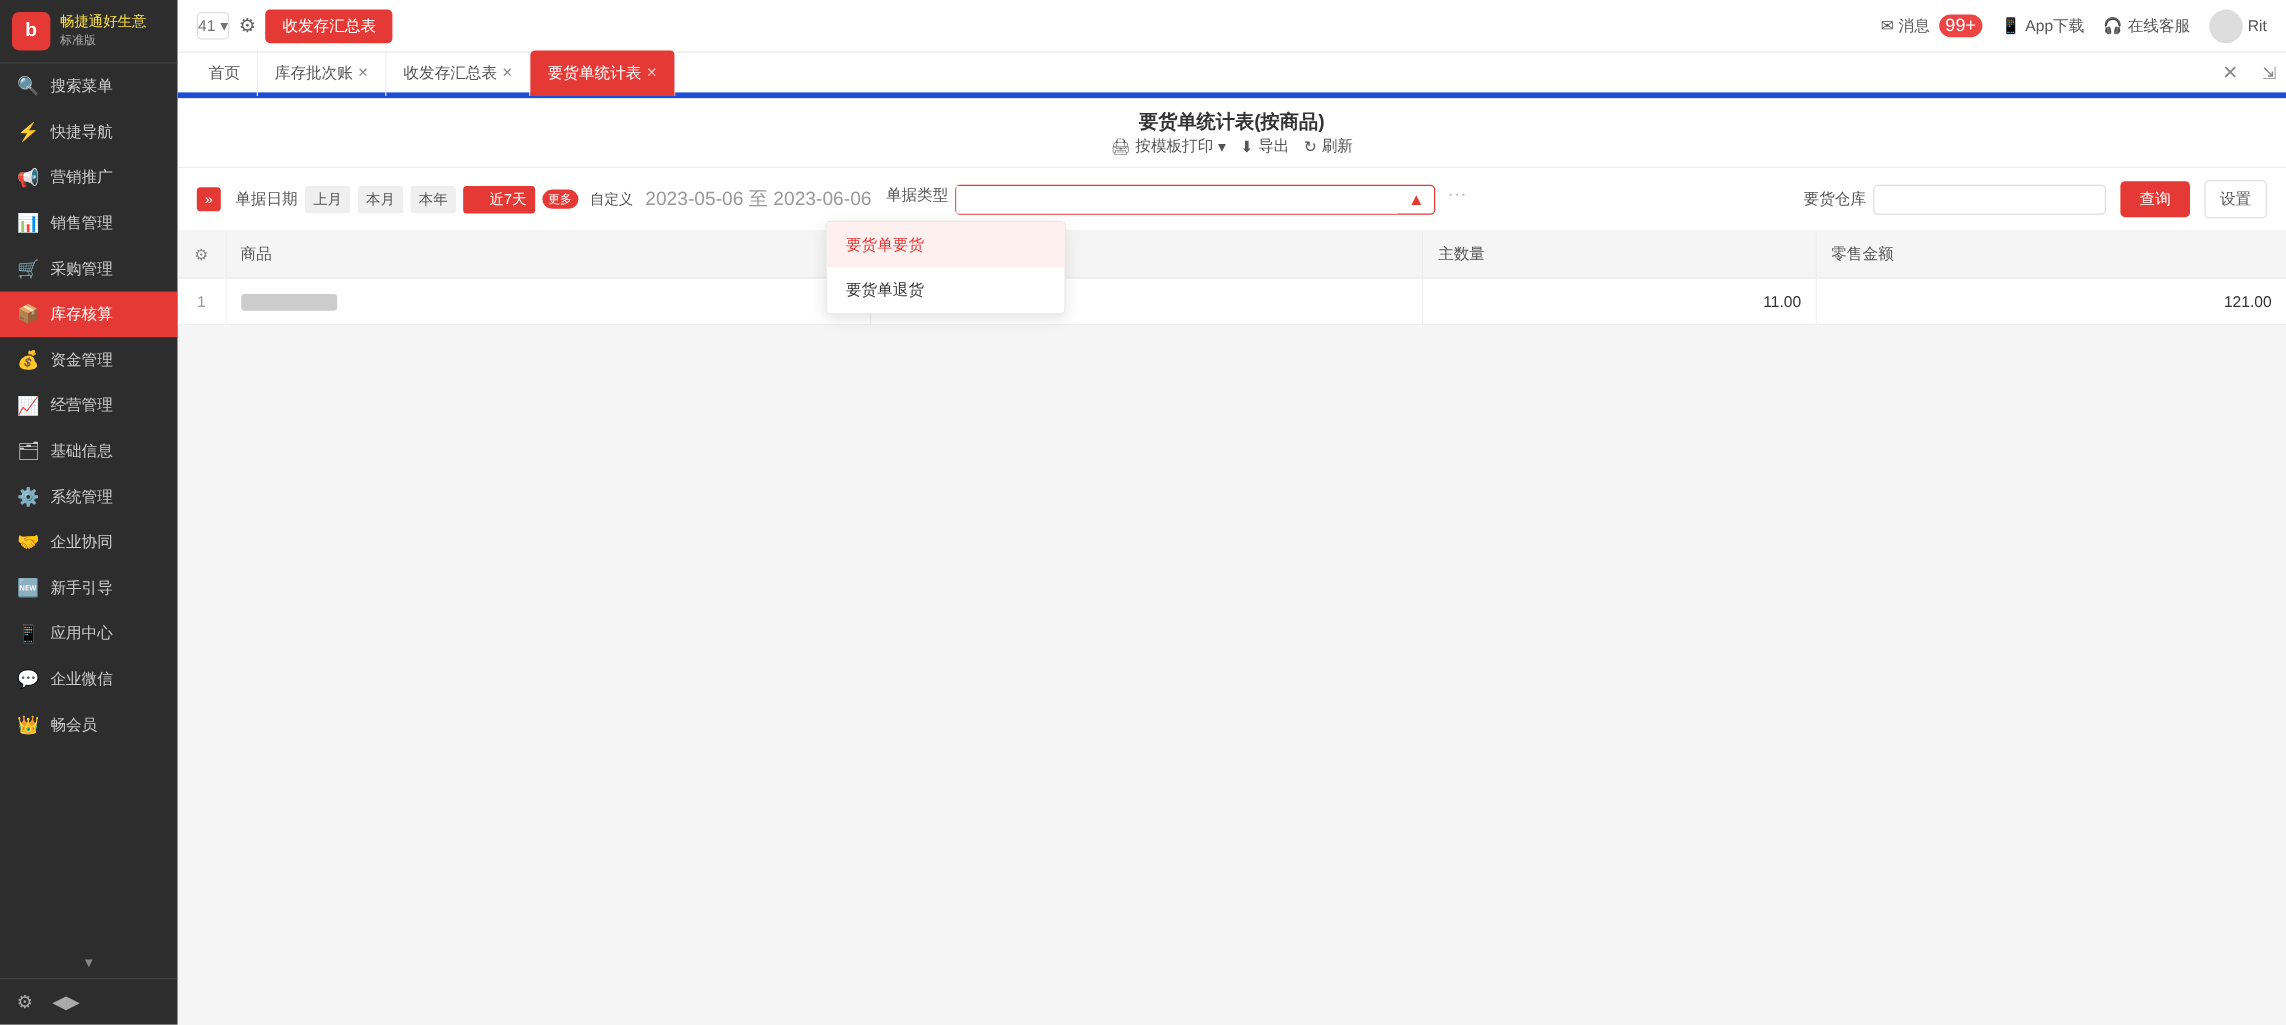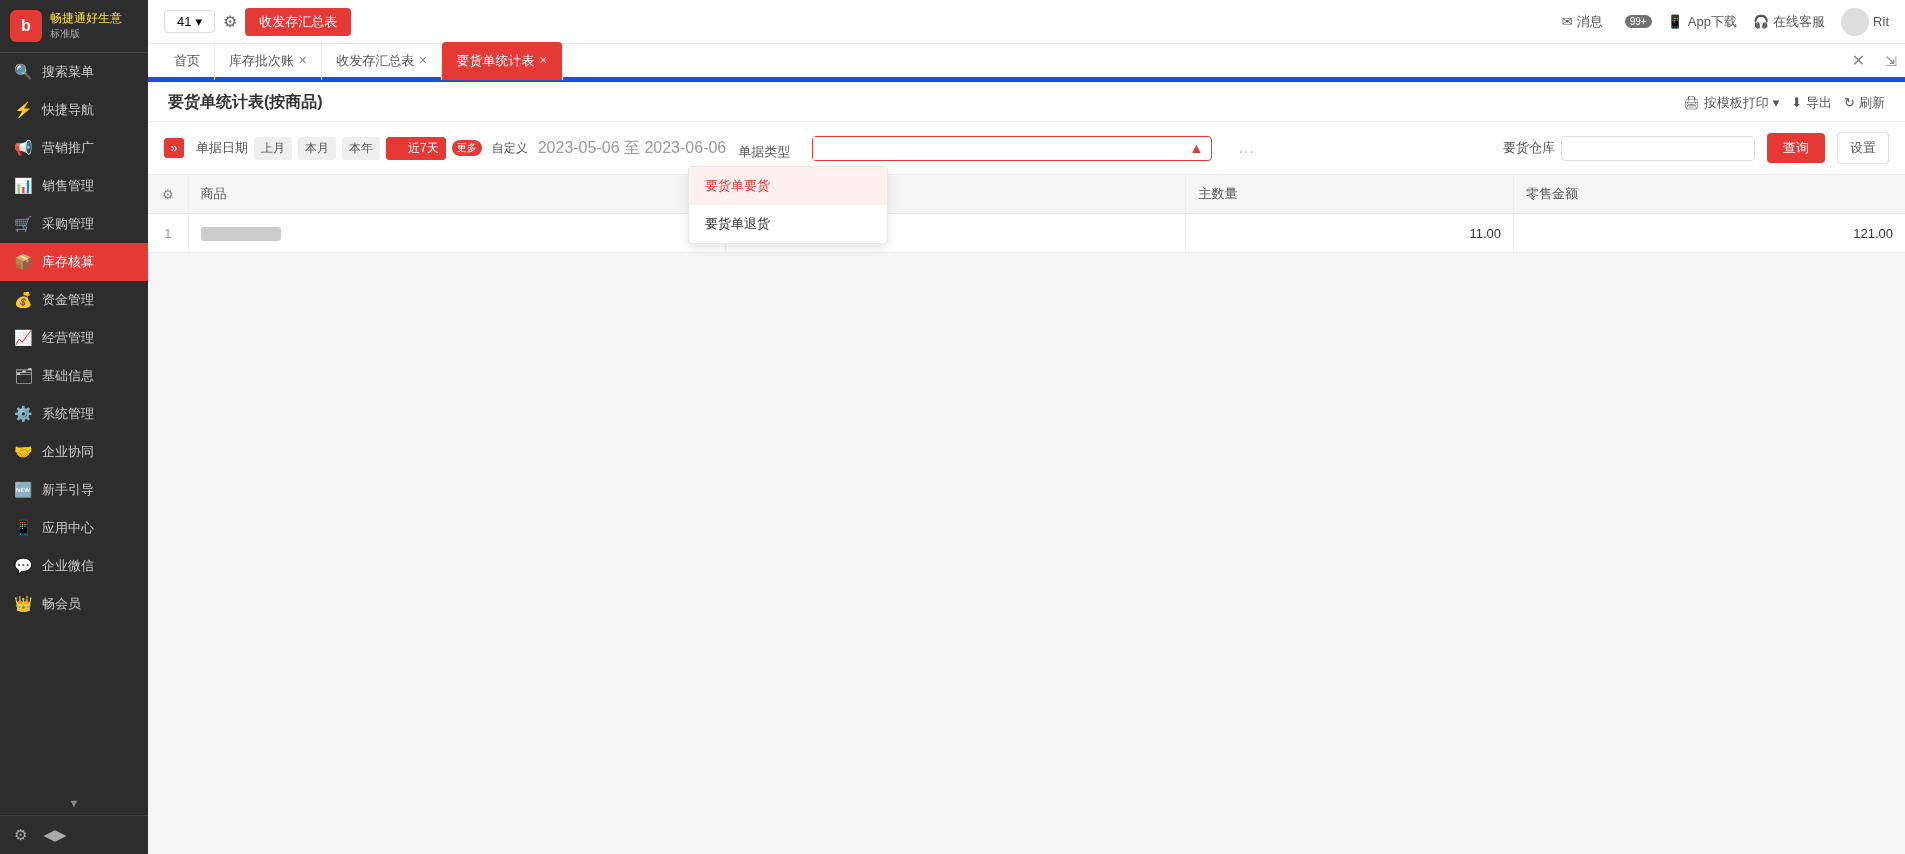--- a/index.html
+++ b/index.html
@@ -82,34 +82,34 @@
       align-items: center;
       padding: 0 16px;
       border-bottom: 1px solid #e8e8e8;
       gap: 12px;
       flex-shrink: 0;
     }
     .topbar-left { display: flex; align-items: center; gap: 8px; flex: 1; }
     .store-selector {
       display: flex; align-items: center; gap: 4px;
       border: 1px solid #ddd; border-radius: 4px;
-      padding: 3px 12px; cursor: pointer; font-size: 13px; color: #000000;
+      padding: 3px 0; cursor: pointer; font-size: 13px; color: #737373;
     }
     .gear-btn { font-size: 16px; color: #666; cursor: pointer; }
     .promo-btn {
       background: #e53935; color: #fff;
       border: none; border-radius: 4px;
       padding: 5px 14px; font-size: 13px; cursor: pointer;
     }
     .topbar-right { display: flex; align-items: center; gap: 16px; }
     .topbar-right-item { display: flex; align-items: center; gap: 4px; font-size: 13px; color: #555; cursor: pointer; }
     .badge-red {
-      background: #737373; color: #fff;
-      border-radius: 10px; font-size: 10px;
-      padding: 1px 5px; margin-left: 18px;
+      background: #ef4444; color: #fff;
+      border-radius: 10px; font-size: 15px;
+      padding: 1px 5px; margin-left: 4px;
     }
     .avatar-box { width: 28px; height: 28px; border-radius: 50%; background: #ddd; overflow: hidden; }
 
     
     .tabs-bar {
       height: 38px;
       background: #fff;
       display: flex;
       align-items: center;
       padding: 0 0 0 12px;
@@ -140,20 +140,21 @@
     }
 
     
     .page-header {
       background: #fff;
       padding: 10px 20px 8px;
       display: flex;
       align-items: center;
       justify-content: space-between;
       border-bottom: 1px solid #eee;
+      flex-direction: column;
     }
     .page-title { font-size: 16px; font-weight: 600; color: #333; }
     .page-actions { display: flex; align-items: center; gap: 12px; }
     .page-actions .btn-link {
       display: flex; align-items: center; gap: 4px;
       font-size: 13px; color: #555; cursor: pointer;
     }
 
     
     .filter-bar {
@@ -182,21 +183,21 @@
     }
     .date-btn-active { background: #e53935 !important; color: #fff !important; border-color: #e53935 !important; padding-left: 21px; }
     .date-badge {
       background: #e53935; color: #fff;
       border-radius: 10px; font-size: 10px;
       padding: 1px 5px; cursor: pointer;
     }
     .date-custom-btn { font-size: 12px; color: #555; cursor: pointer; padding: 2px 4px; }
     .date-range-text { font-size: 16px; color: #999; }
 
-    .filter-select-group { display: flex; align-items: flex-end; gap: 22px; flex: 1; }
+    .filter-select-group { display: flex; align-items: flex-start; gap: 6px; flex: 1; }
     .filter-select-wrap {
       flex: 1; min-width: 200px; max-width: 400px;
       border: 1px solid #e53935;
       border-radius: 4px;
       display: flex; align-items: center;
       background: #fff;
       position: relative;
     }
     .filter-select-input {
       flex: 1; border: none; outline: none;

